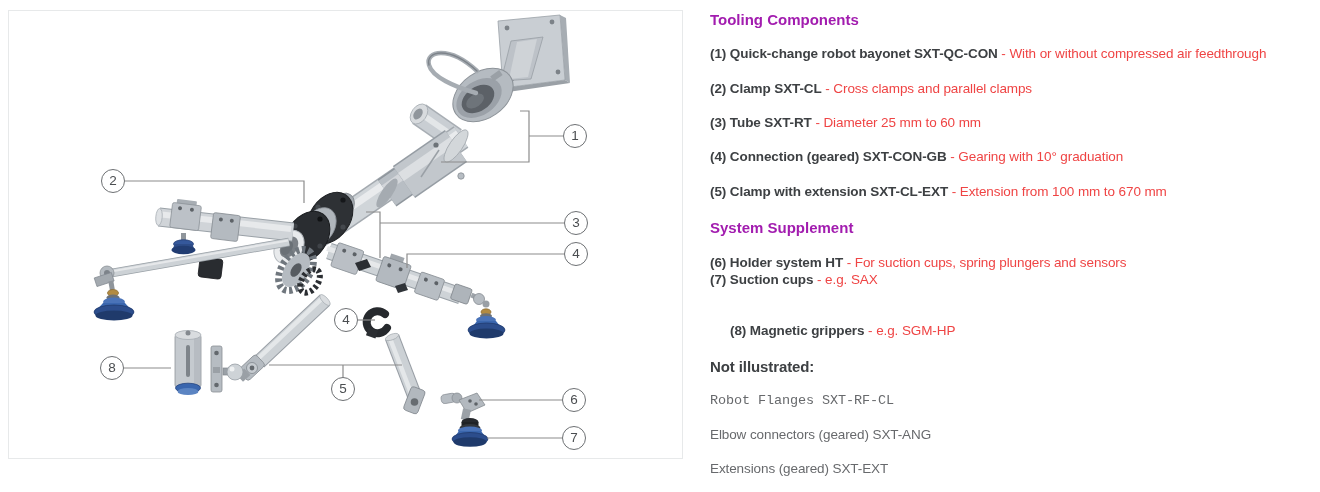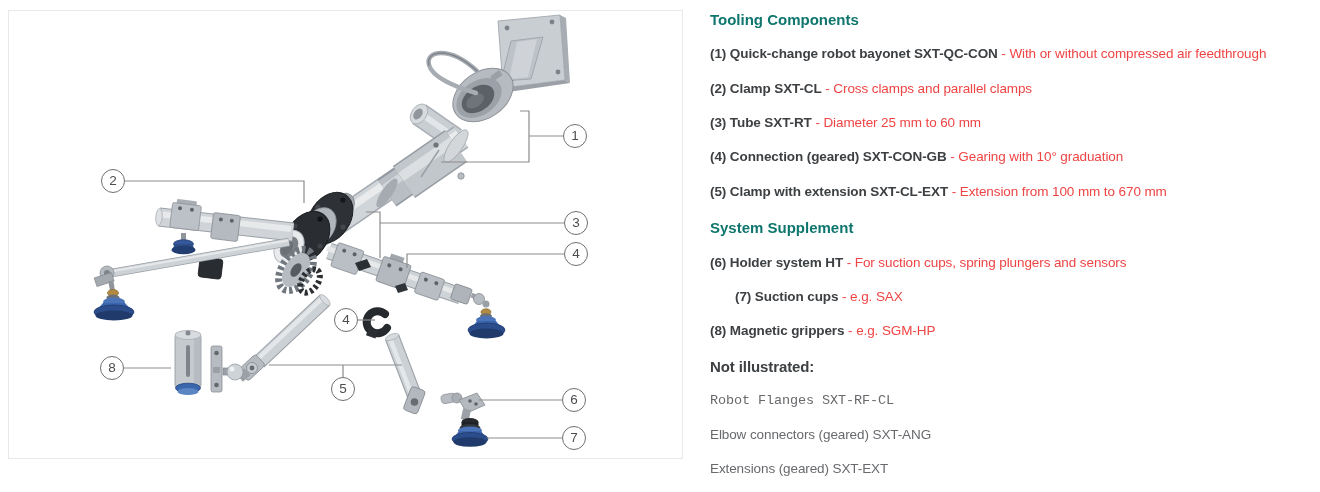--- a/index.html
+++ b/index.html
@@ -10,21 +10,21 @@
   .figure-box svg{position:absolute;left:0;top:0;}
   .callout{position:absolute;width:24px;height:24px;box-sizing:border-box;
        border:1.5px solid #6d7073;border-radius:50%;background:#ffffff;
        display:flex;align-items:center;justify-content:center;
        font-size:13.5px;color:#4b4e51;line-height:1;}
   .legend{position:absolute;left:710px;top:0;width:606px;height:492px;}
   .row{position:absolute;left:0;white-space:nowrap;font-size:13.5px;
        letter-spacing:-0.1px;color:#67696c;}
   .row .b{font-weight:bold;color:#3d4043;}
   .row .d{color:#ef4444;text-align:right;}
-  .heading{font-weight:bold;color:#0f766e;font-size:15px;letter-spacing:0;}
+  .heading{font-weight:bold;color:#a21caf;font-size:15px;letter-spacing:0;}
   .subheading{font-weight:bold;color:#3d4043;font-size:15px;}
 </style>
 </head>
 <body>
 
 <div class="figure-box">
 <svg width="673" height="447" viewBox="0 0 673 447">
 
   <g>
     <polygon points="551,4 556,69 561,72 557,7" fill="#a7adb3"></polygon>
@@ -319,26 +319,26 @@
     <span class="d">- Extension from 100 mm to 670 mm</span>
   </div>
 
   <div class="row heading" style="top:219px;">System Supplement</div>
 
   <div class="row" style="top:255px;">
     <span class="b">(6)</span>
     <span class="b">Holder system HT</span>
     <span class="d">- For suction cups, spring plungers and sensors</span>
   </div>
-  <div class="row" style="top:289px;margin-left:25px;">
+  <div class="row" style="top:272px;">
     <span class="b">(7)</span>
     <span class="b">Suction cups</span>
     <span class="d">- e.g. SAX</span>
   </div>
-  <div class="row" style="top:323px;">
+  <div class="row" style="top:323px;margin-left:20px;">
     <span class="b">(8)</span>
     <span class="b">Magnetic grippers</span>
     <span class="d">- e.g. SGM-HP</span>
   </div>
 
   <div class="row subheading" style="top:358px;">Not illustrated:</div>
 
   <div class="row" style="top:393px;font-family:Liberation Mono, monospace;">Robot Flanges SXT-RF-CL</div>
   <div class="row" style="top:427px;">Elbow connectors (geared) SXT-ANG</div>
   <div class="row" style="top:461px;">Extensions (geared) SXT-EXT</div>

